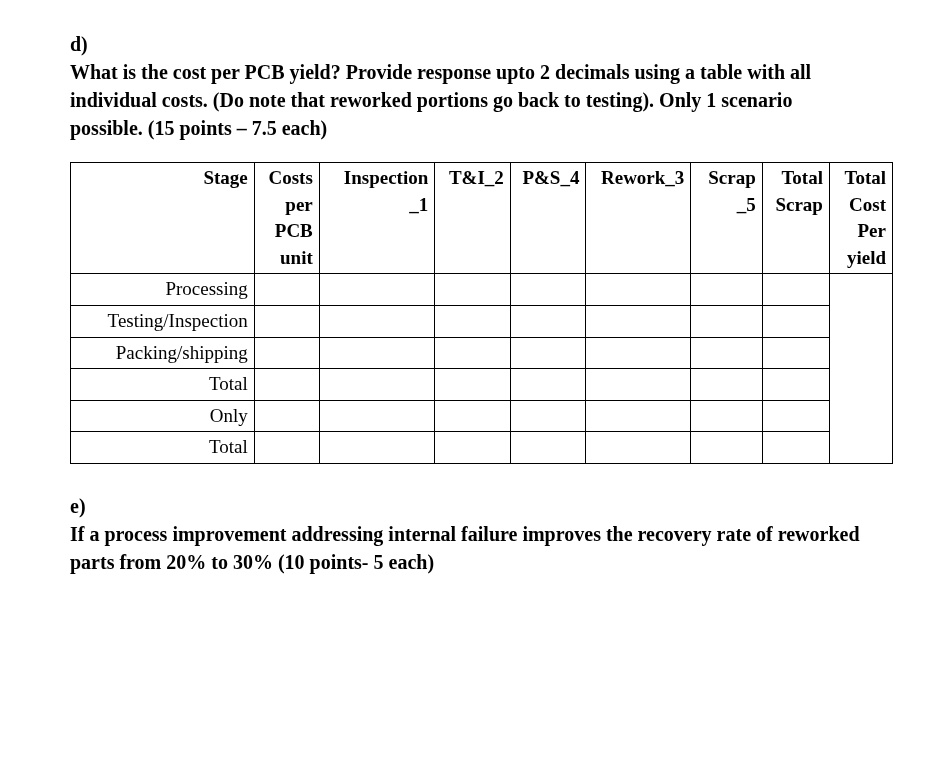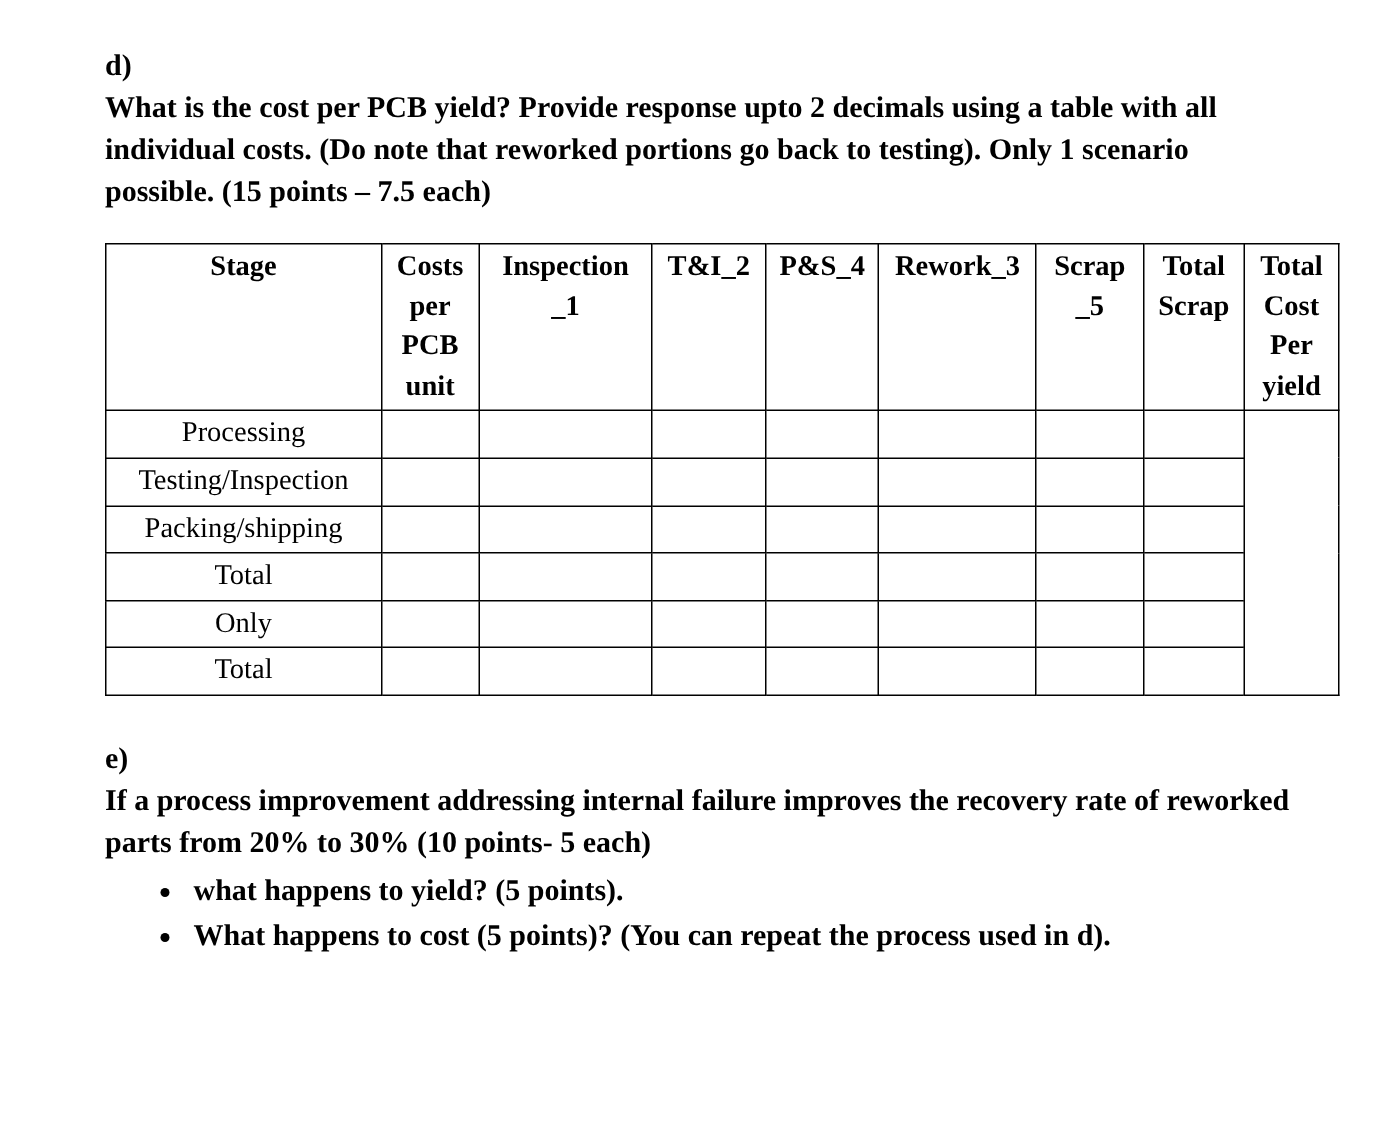--- a/index.html
+++ b/index.html
@@ -39,21 +39,21 @@
     table.grid {
       border-collapse: collapse;
       width: 100%;
       margin: 18px 0 28px 0;
       table-layout: fixed;
     }
     table.grid th,
     table.grid td {
       border: 1.5px solid #000;
       padding: 2px 6px;
-      text-align: center;
+      text-align: right;
       vertical-align: top;
       height: 24px;
       font-size: 19px;
     }
     table.grid th {
       font-weight: bold;
     }
     .stage-col { width: 175px; }
     .costs-col { width: 62px; }
     .proc-col { width: 110px; }
@@ -159,18 +159,14 @@
     <td></td>
     <td></td>
   </tr>
 </tbody>
   </table>
 
 <div class="question">
   <span class="q-label">e)</span>
   <span class="q-body">
     <span>If a process improvement addressing internal failure improves the recovery rate of reworked parts from 20% to 30%  (10 points- 5 each)</span>
-    <ul class="bullets">
-      <li>what happens to yield?   (5 points).</li>
-      <li> What happens to cost (5 points)?   (You can repeat the process used in d).</li>
-    </ul>
   </span>
 </div>
 
 </body></html>

